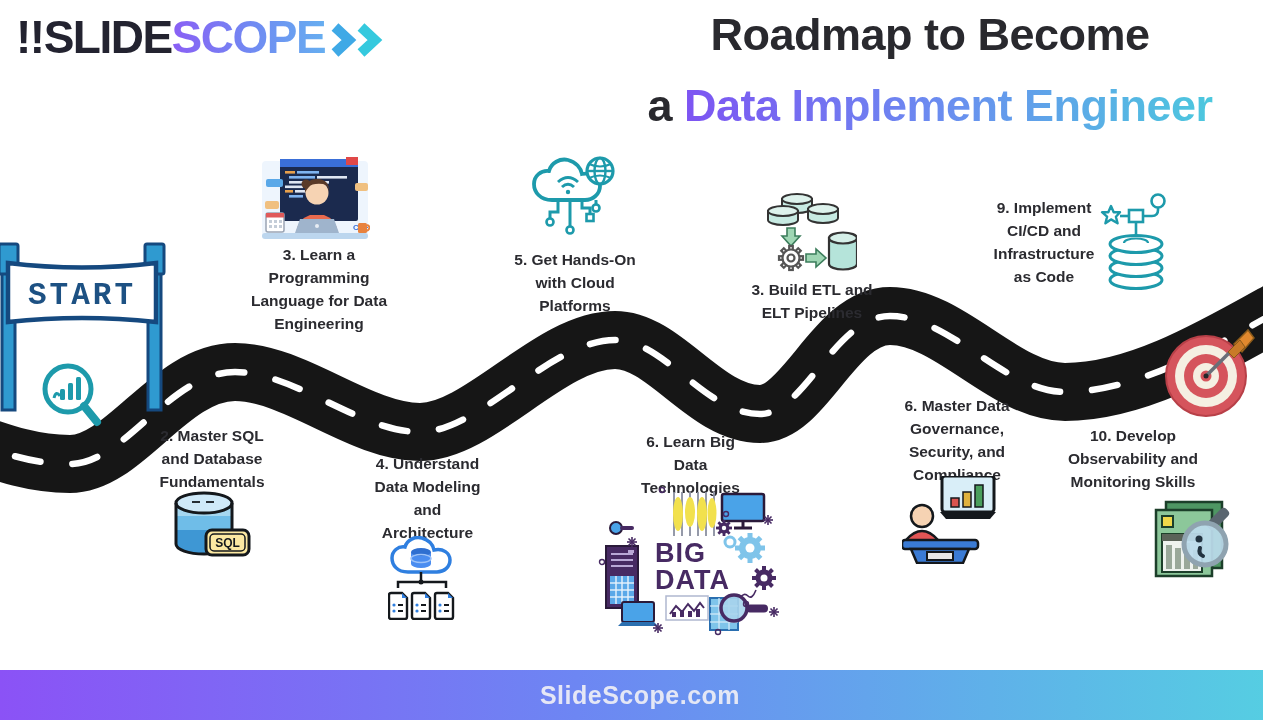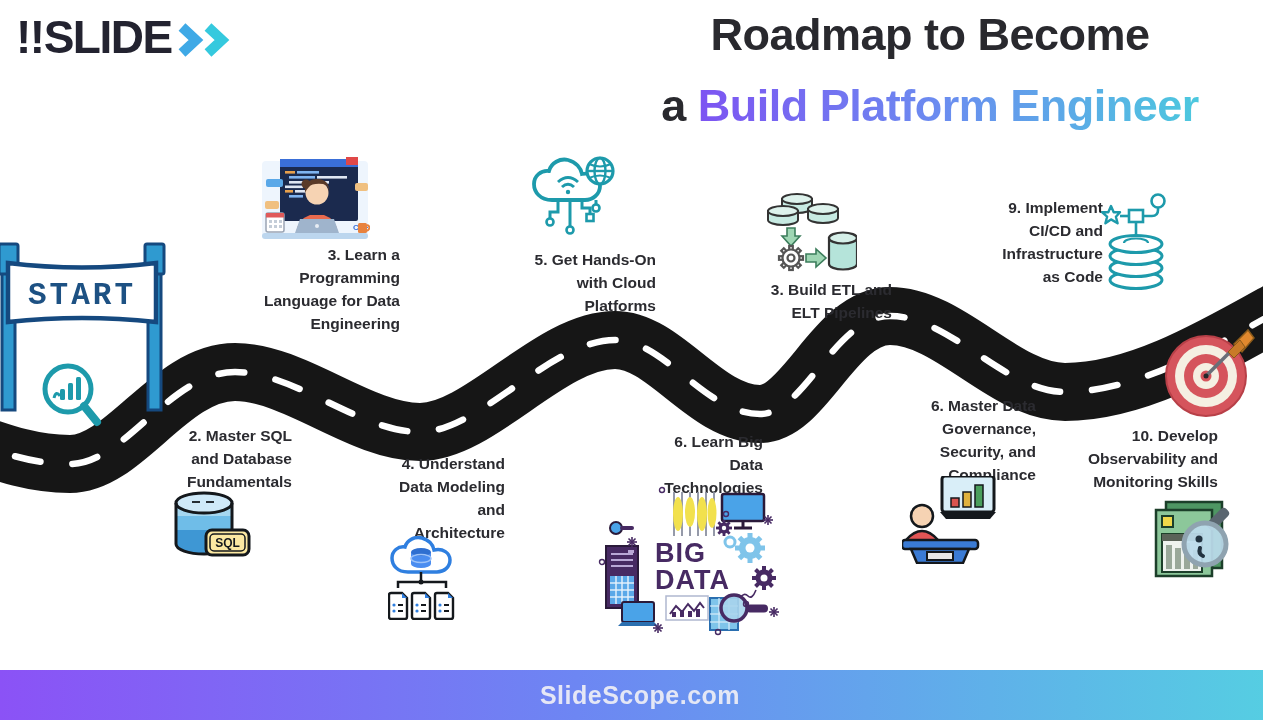--- a/index.html
+++ b/index.html
@@ -12,21 +12,21 @@
   .logo .grad{background:linear-gradient(90deg,#8a5ff5 0%,#6f8cf2 55%,#66aef0 100%);
               -webkit-background-clip:text;background-clip:text;color:transparent;}
   .logo svg{margin-left:4px;margin-top:6px;}
   .title{left:585px;top:12px;width:690px;text-align:center;font-weight:700;line-height:1;}
   .title .t1{font-size:45px;color:#29292e;letter-spacing:-0.5px;}
   .title .t2{font-size:45px;margin-top:26px;letter-spacing:-0.5px;}
   .title .t2 .a{color:#29292e;margin-right:12px;}
   .title .t2 .grad{background:linear-gradient(90deg,#7d54f2 0%,#6b8cf0 48%,#4cc8de 100%);
                    -webkit-background-clip:text;background-clip:text;color:transparent;}
   
-  .label{white-space:pre-line;text-align:right;font-weight:700;font-size:15.5px;line-height:23px;color:#2b2b30;}
+  .label{white-space:pre-line;text-align:center;font-weight:700;font-size:15.5px;line-height:23px;color:#2b2b30;}
   
   .footer{left:0;top:670px;width:1280px;height:50px;
           background:linear-gradient(90deg,#8b52f6 0%,#6d86f3 45%,#55cfe2 100%);
           display:flex;align-items:center;justify-content:center;}
   .footer span{color:rgba(238,238,245,0.93);font-size:25px;font-weight:700;letter-spacing:0.5px;}
   .z1{z-index:1;} .z2{z-index:2;} .z3{z-index:3;}
 </style>
 </head>
 <body>
 
@@ -44,29 +44,30 @@
     <circle cx="44" cy="50" r="13" fill="#f5efe2"></circle>
     <circle cx="44" cy="50" r="5.5" fill="#d5545c"></circle>
     <line x1="44" y1="50" x2="80" y2="14" stroke="#6a6f78" stroke-width="3.5"></line>
     <circle cx="44" cy="50" r="2.5" fill="#26262a"></circle>
     <polygon points="72,18 86,4 92,12 80,26" fill="#e0882e" stroke="#8a5a1a" stroke-width="1.5"></polygon>
     <polygon points="66,26 78,14 83,21 72,32" fill="#c97a28" stroke="#8a5a1a" stroke-width="1"></polygon>
   </svg>
 
   <div class="abs z3 logo">
     <span class="dark">!!SLIDE</span>
+      <span class="grad">SCOPE</span>
     <svg width="58" height="40" viewBox="0 0 58 40">
       <polyline points="6,7 20,20 6,33" fill="none" stroke="#3fa9e6" stroke-width="10"></polyline>
       <polyline points="32,7 46,20 32,33" fill="none" stroke="#35c9de" stroke-width="10"></polyline>
     </svg>
   </div>
 
   <div class="abs z3 title">
     <div class="t1">Roadmap to Become</div>
-    <div class="t2"><span class="a">a</span><span class="grad">Build Platform Engineer</span></div>
+    <div class="t2"><span class="a">a</span><span class="grad">Data Implement Engineer</span></div>
   </div>
 
   <svg class="abs z2" style="left:-6px;top:236px;" width="182" height="182" viewBox="0 0 182 182">
     <rect x="8" y="12" width="13" height="162" fill="#2f9ad0" stroke="#15497f" stroke-width="3"></rect>
     <rect x="154" y="12" width="13" height="162" fill="#2f9ad0" stroke="#15497f" stroke-width="3"></rect>
     <rect x="5" y="8" width="19" height="30" rx="2" fill="#2f9ad0" stroke="#15497f" stroke-width="3"></rect>
     <rect x="151" y="8" width="19" height="30" rx="2" fill="#2f9ad0" stroke="#15497f" stroke-width="3"></rect>
     <path d="M14 27 Q88 36 162 27 L162 86 Q88 78 14 86 Z" fill="#ffffff" stroke="#15497f" stroke-width="4.5"></path>
     <text x="88" y="68" text-anchor="middle" font-family="Liberation Mono, monospace" font-size="31" font-weight="700" letter-spacing="3" fill="#1d5183">START</text>
   </svg>

